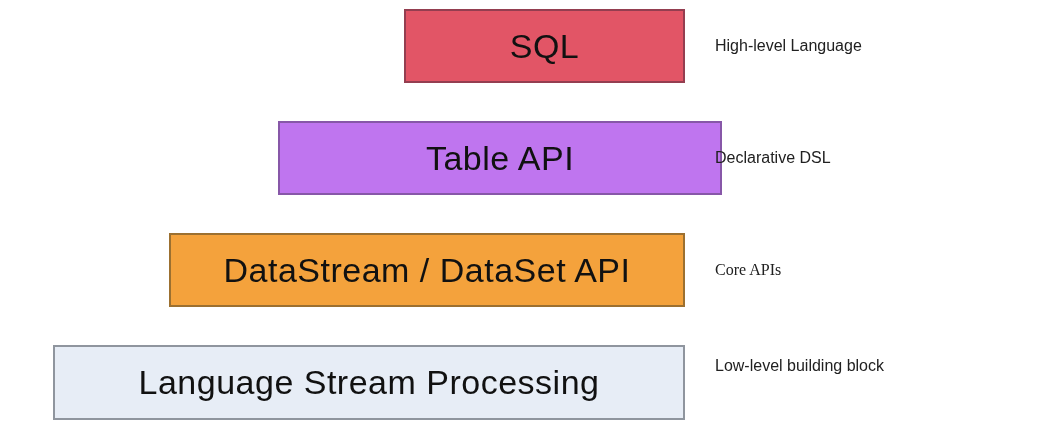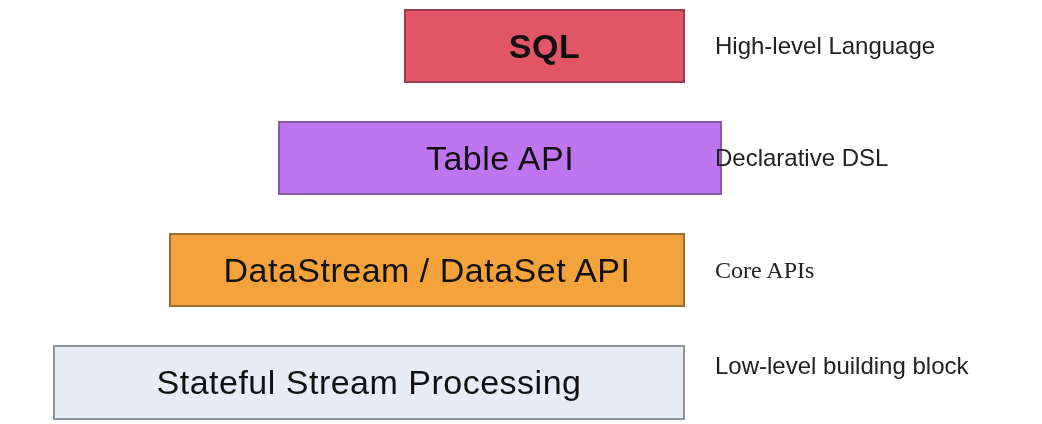--- a/index.html
+++ b/index.html
@@ -22,29 +22,29 @@
     display: flex;
     align-items: center;
     justify-content: center;
   }
   .layer-title {
     font-size: 34px;
     color: #111111;
     white-space: nowrap;
     letter-spacing: 0.5px;
   }
-  .box-sql      { left: 404px; top: 9px;   width: 281px; height: 74px; font-weight: bold; }
+  .box-sql      { left: 404px; top: 9px;   width: 281px; height: 74px; }
   .box-table    { left: 278px; top: 121px; width: 444px; height: 74px; }
   .box-stream   { left: 169px; top: 233px; width: 516px; height: 74px; }
   .box-stateful { left: 53px;  top: 345px; width: 632px; height: 75px; }
 
   .annotation {
     position: absolute;
     left: 715px;
-    font-size: 24px;
+    font-size: 16px;
     color: #212121;
     line-height: 30px;
     white-space: nowrap;
   }
   .anno-1 { top: 31px; }
   .anno-2 { top: 143px; }
   .anno-3 { top: 255px; font-family: Liberation Serif, serif; }
   .anno-4 { top: 351px; text-align: right; }
 
   .watermark {
@@ -78,20 +78,20 @@
   </div>
 
   <div class="layer-box box-stream" style="background: rgb(244, 162, 60); border-color: rgb(156, 112, 48); text-align: right;">
     <span class="layer-title">DataStream / DataSet API</span>
   </div>
   <div class="annotation anno-3">
     <div>Core APIs</div>
   </div>
 
   <div class="layer-box box-stateful" style="background: rgb(231, 237, 246); border-color: rgb(143, 149, 158);">
-    <span class="layer-title">Stateful Stream Processing</span>
+    <span class="layer-title">Language Stream Processing</span>
   </div>
   <div class="annotation anno-4">
     <div>Low-level building block</div>
   </div>
 
 
 </div>
 
 </body></html>

